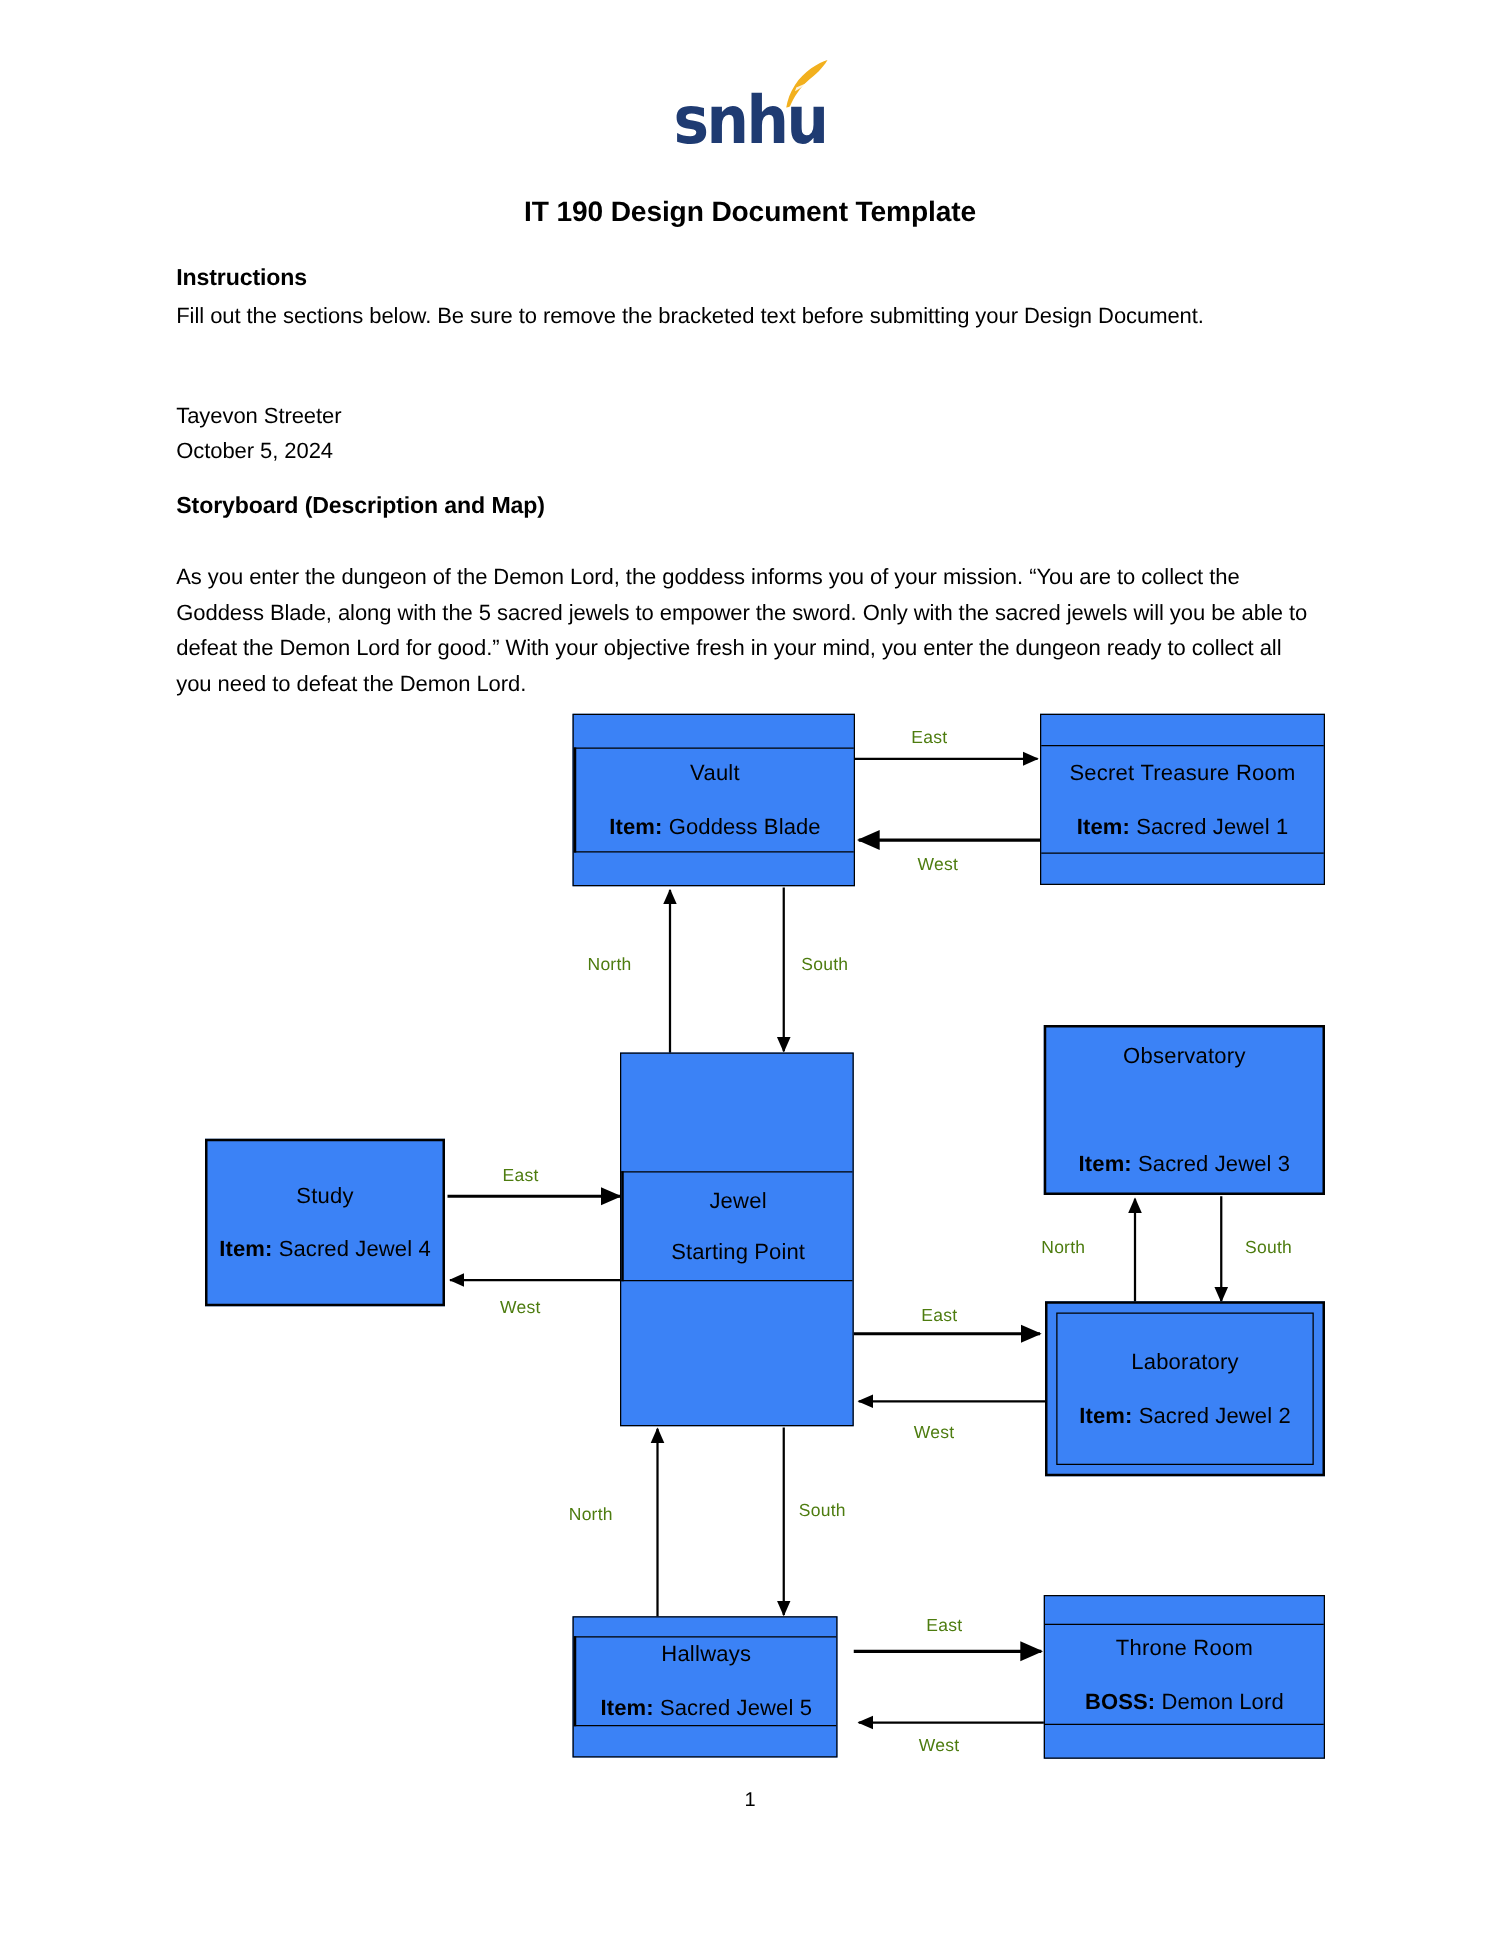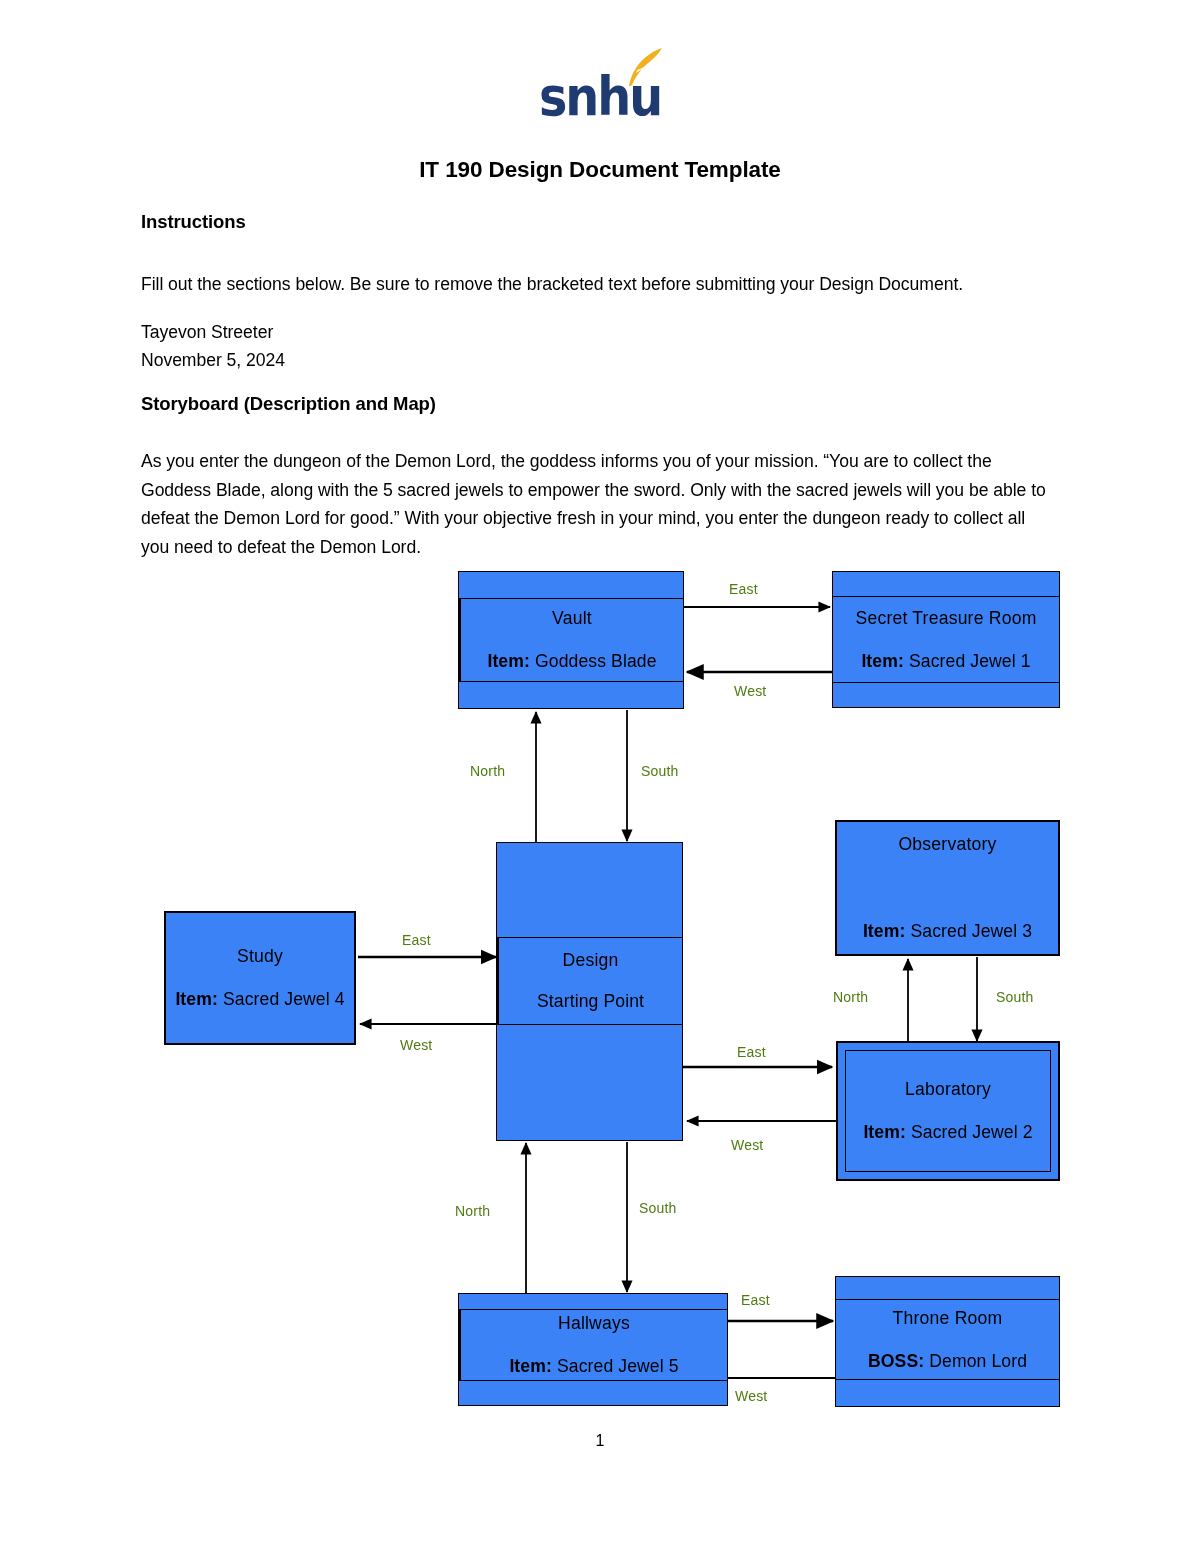--- a/index.html
+++ b/index.html
@@ -70,21 +70,21 @@
   }
   .para {
     position: absolute;
     left: 141px;
     font-size: 17.6px;
     line-height: 28.5px;
     letter-spacing: -0.05px;
   }
 
   #instructions-head { top: 211px; }
-  #instructions-body { top: 238px; width: 850px; margin-top: 32px; }
+  #instructions-body { top: 238px; width: 850px; }
   #author-name { top: 318px; }
   #author-date { top: 346px; }
   #storyboard-head { top: 393px; }
   #storyboard-body { top: 447px; width: 910px; }
 
   #page-number {
     position: absolute;
     left: 0;
     top: 1432px;
     width: 1200px;
@@ -194,21 +194,21 @@
       <path d="M12 24 C17 22 22 20 26 16 C21 21 16 24 11 27 Z" fill="#ffffff" opacity="0.85"></path>
     </svg>
   </div>
 </div>
 
 <div id="doc-title">IT 190 Design Document Template</div>
 
 <div class="sec-head" id="instructions-head">Instructions</div>
 <div class="para" id="instructions-body">Fill out the sections below. Be sure to remove the bracketed text before submitting your Design Document.</div>
 <div class="para" id="author-name">Tayevon Streeter</div>
-<div class="para" id="author-date">November 5, 2024</div>
+<div class="para" id="author-date">October 5, 2024</div>
 
 <div class="sec-head" id="storyboard-head">Storyboard (Description and Map)</div>
 <div class="para" id="storyboard-body">As you enter the dungeon of the Demon Lord, the goddess informs you of your mission. “You are to collect the Goddess Blade, along with the 5 sacred jewels to empower the sword. Only with the sacred jewels will you be able to defeat the Demon Lord for good.” With your objective fresh in your mind, you enter the dungeon ready to collect all you need to defeat the Demon Lord.</div>
 
 <div id="diagram">
 
   <svg id="diagram-svg" width="1200" height="1553">
     <defs>
       <marker id="ah" viewBox="0 0 10 10" refX="9.2" refY="5" markerWidth="7" markerHeight="7" orient="auto-start-reverse">
         <path d="M 0 0.6 L 10 5 L 0 9.4 z" fill="#000"></path>
@@ -260,21 +260,21 @@
     <div class="band">
       <div class="rname">Secret Treasure Room</div>
       <div class="ritem"><b>Item:</b> <span class="lt">Sacred Jewel 1</span></div>
     </div>
     <div class="strip" style="height:24px;"></div>
   </div>
 
   <div class="room banded" id="room-chapel" style="left:496px; top:842px; width:187px; height:299px;">
     <div class="strip" style="height:94px;"></div>
     <div class="band thick-left" style="flex:0 0 88px;">
-      <div class="rname">Design</div>
+      <div class="rname">Jewel</div>
       <div class="ritem"><span class="lt">Starting Point</span></div>
     </div>
     <div class="strip" style="flex:1 1 auto;"></div>
   </div>
 
   <div class="room plain" id="room-study" style="left:164px; top:911px; width:192px; height:134px;">
     <div class="rname">Study</div>
     <div class="ritem"><b>Item:</b> <span class="lt">Sacred Jewel 4</span></div>
   </div>
 
@@ -283,21 +283,21 @@
     <div class="ritem"><b>Item:</b> <span class="lt">Sacred Jewel 3</span></div>
   </div>
 
   <div class="room inset" id="room-laboratory" style="left:836px; top:1041px; width:224px; height:140px;">
     <div class="inner">
       <div class="rname">Laboratory</div>
       <div class="ritem"><b>Item:</b> <span class="lt">Sacred Jewel 2</span></div>
     </div>
   </div>
 
-  <div class="room banded" id="room-hallways" style="left:458px; top:1293px; width:270px; height:113px;">
+  <div class="room banded" id="room-hallways" style="left:458px; top:1293px; width:212px; height:113px;">
     <div class="strip" style="height:15px;"></div>
     <div class="band thick-left">
       <div class="rname">Hallways</div>
       <div class="ritem"><b>Item:</b> <span class="lt">Sacred Jewel 5</span></div>
     </div>
     <div class="strip" style="height:24px;"></div>
   </div>
 
   <div class="room banded" id="room-throne" style="left:835px; top:1276px; width:225px; height:131px;">
     <div class="strip" style="height:22px;"></div>

